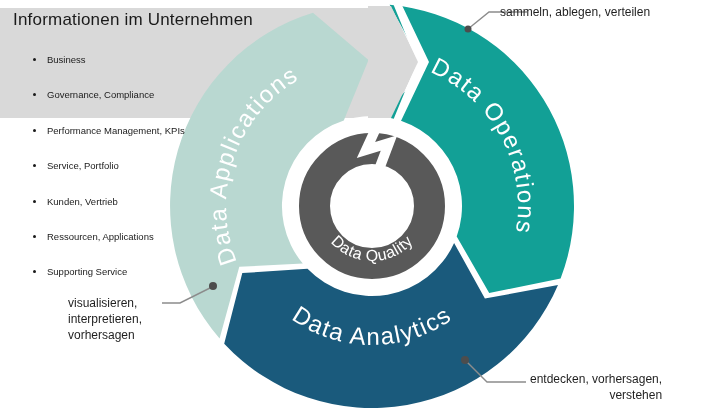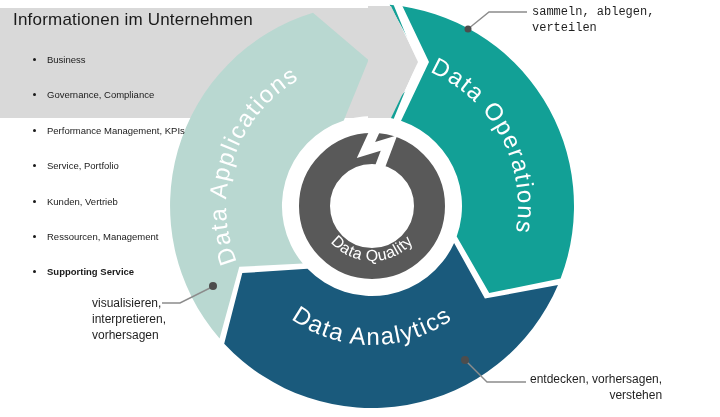--- a/index.html
+++ b/index.html
@@ -6,22 +6,22 @@
   .stage{
     position:relative;width:720px;height:417px;background:#ffffff;
     font-family:"Liberation Sans",sans-serif;overflow:hidden;
   }
   .stage svg{position:absolute;left:0;top:0;}
   .info-text{position:absolute;left:13px;top:10px;width:360px;color:#1a1a1a;}
   .info-title{font-size:17px;line-height:20px;font-weight:400;letter-spacing:.2px;}
   .info-list{margin:3px 0 0 0;padding-left:33px;font-size:9.5px;line-height:11.4px;font-weight:700;}
   .info-list li{padding-left:1px;margin-top:24px;}
   .note{position:absolute;font-size:12px;line-height:16px;color:#1f1f1f;}
-  .note-operations{left:532px;top:4px;font-family:Liberation Mono, monospace;}
-  .note-applications{left:92px;top:295px;}
+  .note-operations{left:500px;top:4px;}
+  .note-applications{left:68px;top:295px;}
   .note-analytics{left:530px;top:371px;text-align:right;}
   .seg-label{font-size:24px;letter-spacing:1.5px;font-weight:400;}
   .quality-label{font-size:16px;letter-spacing:.5px;}
 </style>
 </head>
 <body>
 
 <div class="stage">
 
   <svg id="diagram" width="720" height="417" viewBox="0 0 720 417">
@@ -68,22 +68,22 @@
   </svg>
 
   <div class="info-text">
     <div class="info-title">Informationen im Unternehmen</div>
     <ul class="info-list" id="info-list">
         <li style="font-weight: 400;">Business</li>
         <li style="font-weight: 400;">Governance, Compliance</li>
         <li style="font-weight: 400;">Performance Management, KPIs</li>
         <li style="font-weight: 400;">Service, Portfolio</li>
         <li style="font-weight: 400;">Kunden, Vertrieb</li>
-        <li style="font-weight: 400;">Ressourcen, Management</li>
-        <li style="font-weight: 700;">Supporting Service</li>
+        <li style="font-weight: 400;">Ressourcen, Applications</li>
+        <li style="font-weight: 400;">Supporting Service</li>
       </ul>
   </div>
 
   <div class="note note-operations">
       <div>sammeln, ablegen, verteilen</div>
     </div>
   <div class="note note-applications">
       <div>visualisieren,</div>
       <div>interpretieren,</div>
       <div>vorhersagen</div>

